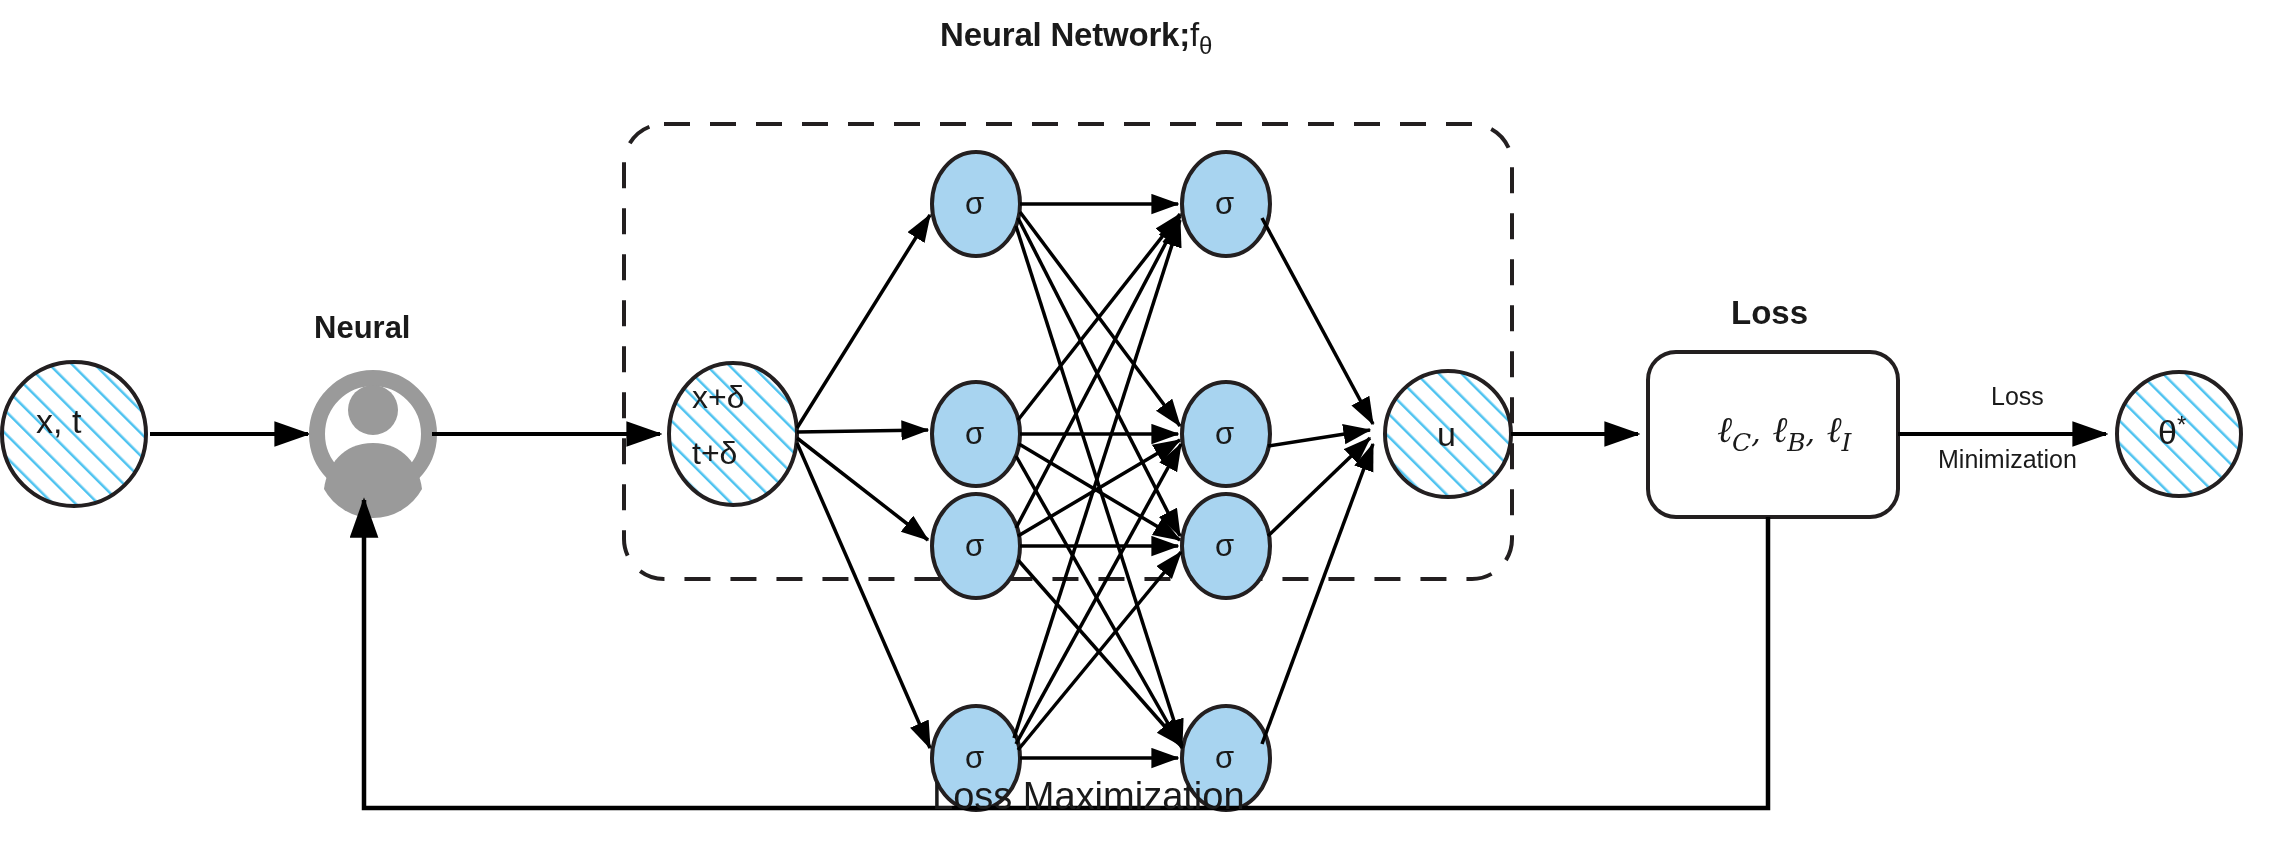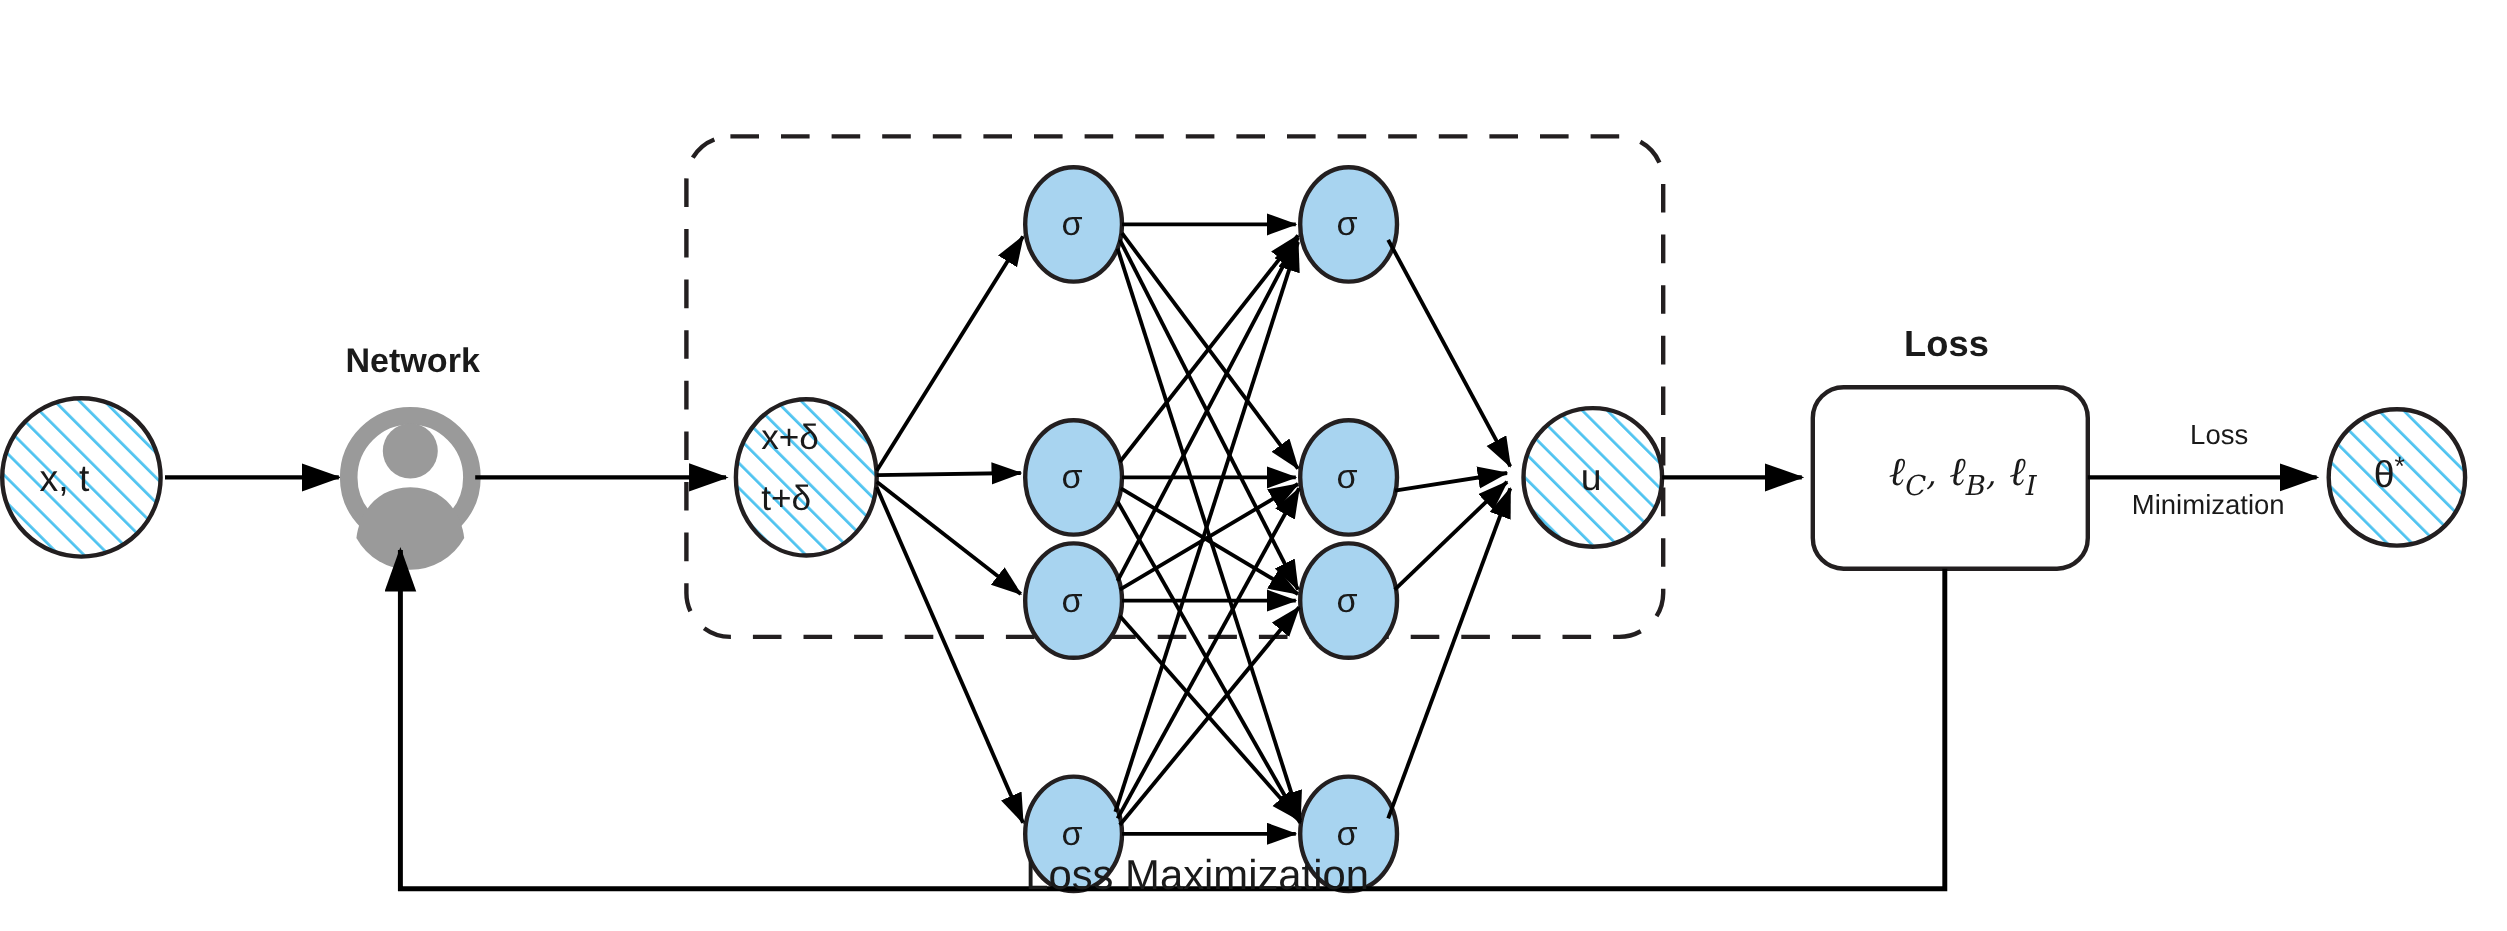--- a/index.html
+++ b/index.html
@@ -130,26 +130,29 @@
 
     <line x1="1898" y1="434" x2="2106" y2="434" stroke="#000000" stroke-width="4" marker-end="url(#arrow)"></line>
 
     <g>
       <circle cx="2179" cy="434" r="62" fill="url(#hatch)" stroke="#231f20" stroke-width="4"></circle>
     </g>
 
     <polyline points="1768,517 1768,808 364,808 364,500" fill="none" stroke="#000000" stroke-width="4.5" marker-end="url(#arrow)"></polyline>
   </svg>
 
+  <div class="lbl title-nn" style="left:940px;top:18px;">
+    <span>Neural Network;</span><span class="sub">f</span><span class="subsc">θ</span>
+  </div>
 
-  <div class="lbl title-attack" style="left:314px;top:312px;">Network</div>
+  <div class="lbl title-attack" style="left:314px;top:312px;">Neural</div>
 
   <div class="lbl title-loss" style="left:1731px;top:296px;">Loss</div>
 
-  <div class="lbl node-text" style="left:36px;top:418px;">x, t</div>
+  <div class="lbl node-text" style="left:36px;top:404px;">x, t</div>
 
   <div class="lbl node-text-small" style="left:692px;top:381px;text-align:right;">x+δ</div>
   <div class="lbl node-text-small" style="left:692px;top:437px;">t+δ</div>
 
   <div class="lbl sigma-text" style="left:965px;top:188px;">σ</div>
   <div class="lbl sigma-text" style="left:965px;top:418px;">σ</div>
   <div class="lbl sigma-text" style="left:965px;top:530px;">σ</div>
   <div class="lbl sigma-text" style="left:965px;top:742px;">σ</div>
 
   <div class="lbl sigma-text" style="left:1215px;top:188px;">σ</div>

